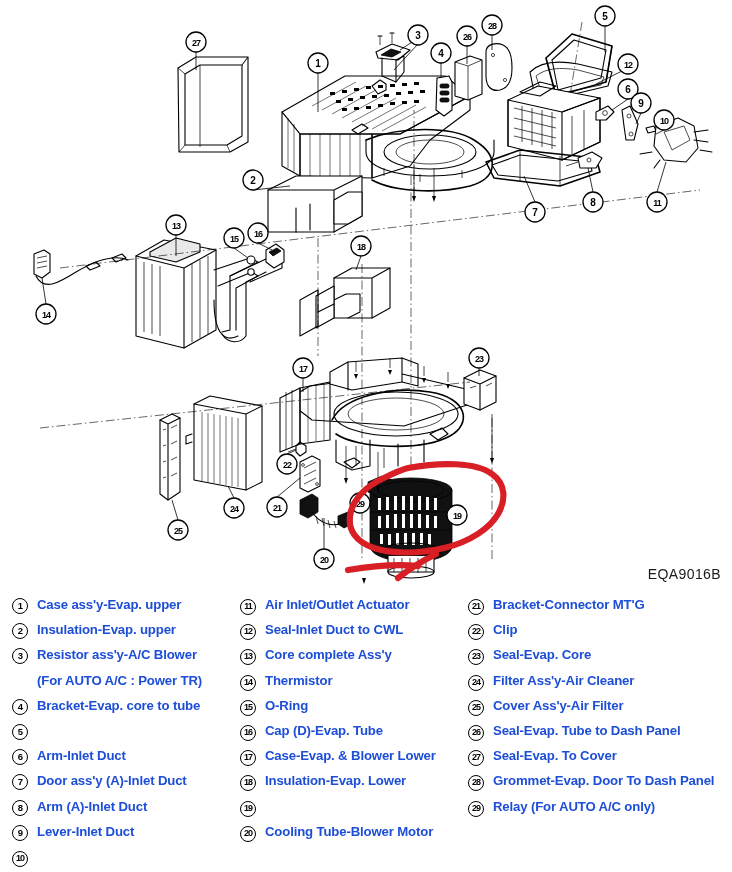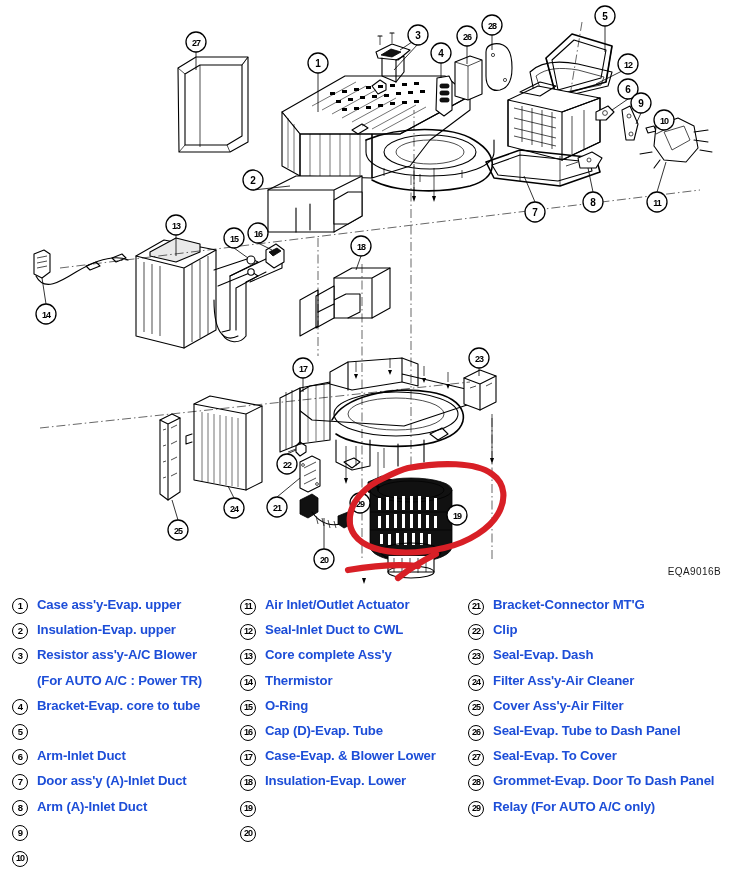--- a/index.html
+++ b/index.html
@@ -14,21 +14,21 @@
   #page{position:relative;width:732px;height:872px;background:#fff;}
 
   
   #diagram{position:absolute;left:0;top:0;width:732px;height:585px;}
   #diagram svg{display:block;width:732px;height:585px;}
 
   
   .drawing-code{
     position:absolute;
     right:11px;top:566px;
-    font-size:10px;
+    font-size:14px;
     letter-spacing:.4px;
     font-family:"Liberation Sans","DejaVu Sans",sans-serif;
     color:#1a1a1a;
   }
 
   
   #legend{
     position:absolute;
     left:0;top:592px;
     width:732px;height:280px;
@@ -651,20 +651,21 @@
       <div class="legend-row">
           <span class="num"><span class="cnum">7</span></span>
           <span class="txt">Door ass'y (A)-Inlet Duct</span>
         </div>
       <div class="legend-row">
           <span class="num"><span class="cnum">8</span></span>
           <span class="txt">Arm (A)-Inlet Duct</span>
         </div>
       <div class="legend-row">
           <span class="num"><span class="cnum">9</span></span>
+          <span class="txt">Lever-Inlet Duct</span>
         </div>
       <div class="legend-row">
           <span class="num"><span class="cnum two">10</span></span>
         </div>
     </div>
 
     <div class="legend-col c2">
       <div class="legend-row">
           <span class="num"><span class="cnum two">11</span></span>
           <span class="txt">Air Inlet/Outlet Actuator</span>
@@ -695,35 +696,36 @@
         </div>
       <div class="legend-row">
           <span class="num"><span class="cnum two">18</span></span>
           <span class="txt">Insulation-Evap. Lower</span>
         </div>
       <div class="legend-row">
           <span class="num"><span class="cnum two">19</span></span>
         </div>
       <div class="legend-row">
           <span class="num"><span class="cnum two">20</span></span>
+          <span class="txt">Cooling Tube-Blower Motor</span>
         </div>
     </div>
 
     <div class="legend-col c3">
       <div class="legend-row">
           <span class="num"><span class="cnum two">21</span></span>
           <span class="txt">Bracket-Connector MT'G</span>
         </div>
       <div class="legend-row">
           <span class="num"><span class="cnum two">22</span></span>
           <span class="txt">Clip</span>
         </div>
       <div class="legend-row">
           <span class="num"><span class="cnum two">23</span></span>
-          <span class="txt">Seal-Evap. Dash</span>
+          <span class="txt">Seal-Evap. Core</span>
         </div>
       <div class="legend-row">
           <span class="num"><span class="cnum two">24</span></span>
           <span class="txt">Filter Ass'y-Air Cleaner</span>
         </div>
       <div class="legend-row">
           <span class="num"><span class="cnum two">25</span></span>
           <span class="txt">Cover Ass'y-Air Filter</span>
         </div>
       <div class="legend-row">

